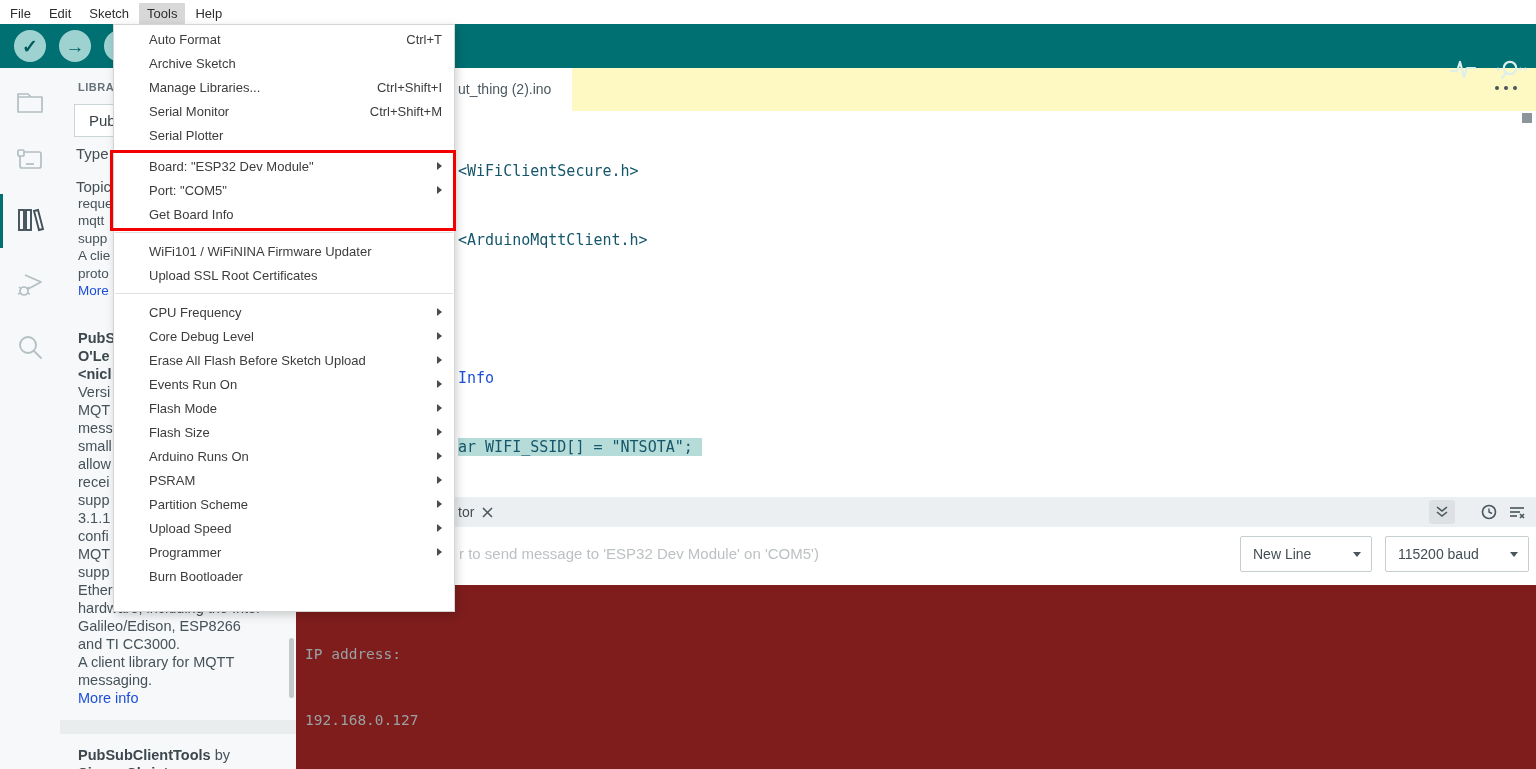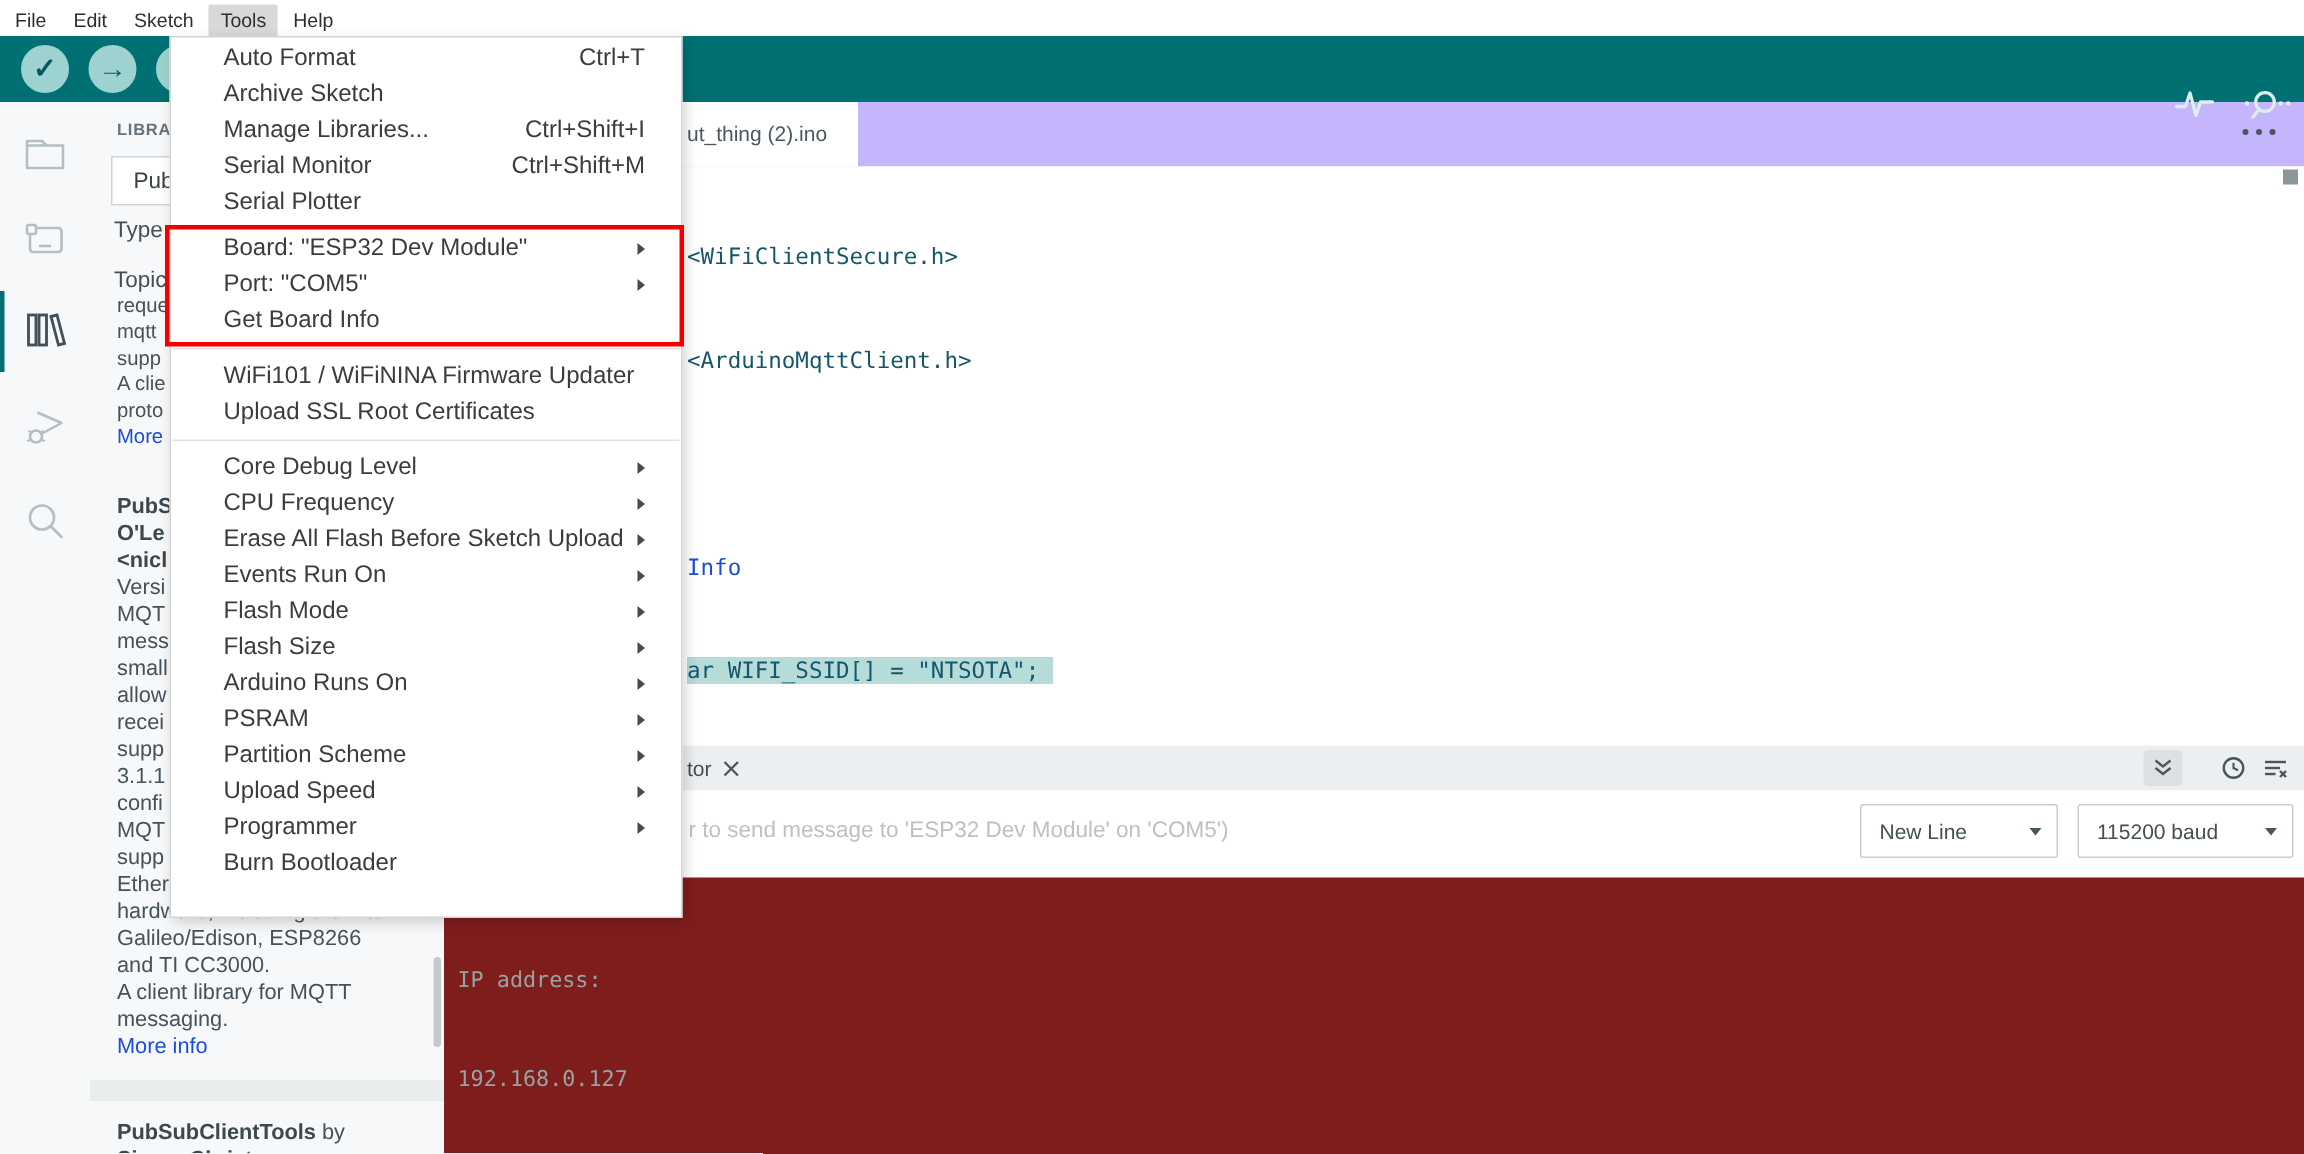--- a/index.html
+++ b/index.html
@@ -36,21 +36,21 @@
   .fragA{position:absolute;left:18px;top:127px;font-size:13.5px;line-height:17.4px;}
   .fragB{position:absolute;left:18px;top:261px;font-size:14.5px;line-height:18px;}
   .fragB .b{font-weight:bold;color:#3c474e;}
   .lib-link{color:#1d4ed8;}
   .gapband{position:absolute;left:0;top:652px;width:236px;height:14px;background:#e9edee;}
   .cardC{position:absolute;left:18px;top:678px;font-size:14.5px;line-height:18px;}
   .cardC .b{font-weight:bold;color:#3c474e;}
   .lib-scroll{position:absolute;left:229px;top:570px;width:5px;height:60px;background:#c4c9ca;border-radius:3px;}
 
   
-  .tabbar{position:absolute;left:296px;top:68px;width:1240px;height:43px;background:#c4b5fd;z-index:5;}
+  .tabbar{position:absolute;left:296px;top:68px;width:1240px;height:43px;background:#fef9c3;z-index:5;}
   .tab-active{position:absolute;left:0;top:0;width:276px;height:43px;background:#fff;}
   .tab-label{position:absolute;left:162px;top:13px;font-size:14px;color:#4b585e;white-space:nowrap;}
   .more-dots{position:absolute;left:1199px;top:18px;display:flex;gap:5px;}
   .more-dots i{width:4px;height:4px;border-radius:50%;background:#49565c;}
   .editor{position:absolute;left:296px;top:111px;width:1240px;height:386px;background:#fff;overflow:hidden;z-index:5;}
   .code{position:absolute;left:162px;top:3px;font-family:"DejaVu Sans Mono","Liberation Mono",monospace;
         font-size:15px;line-height:23px;color:#15566b;white-space:pre;}
   .cm-comment{color:#1d4ed8;}
   .sel{background:#b5dcd8;}
   .sel-tail{padding-right:9px;}
@@ -69,21 +69,21 @@
   .dd-caret{width:0;height:0;border-left:4.5px solid transparent;border-right:4.5px solid transparent;
             border-top:5px solid #49565c;margin-left:10px;}
   .sm-output{position:absolute;left:296px;top:585px;width:1240px;height:184px;background:#7f1d1d;overflow:hidden;z-index:5;}
   .sm-out-text{position:absolute;left:9px;top:16px;font-family:"DejaVu Sans Mono","Liberation Mono",monospace;
                font-size:14.5px;line-height:21.7px;color:#9aa1a3;white-space:pre;}
 
   
   .menu{position:absolute;left:113px;top:24px;width:342px;height:588px;background:#fff;
         border:1px solid #d4d4d4;box-sizing:border-box;box-shadow:2px 3px 9px rgba(0,0,0,.18);
         padding-top:2px;z-index:50;}
-  .menu-item{height:24px;display:flex;align-items:center;padding:0 24px 0 35px;font-size:16px;color:#3c3c3c;}
+  .menu-item{height:24px;display:flex;align-items:center;padding:0 12px 0 35px;font-size:13px;color:#3c3c3c;}
   .mi-shortcut{margin-left:auto;color:#3c3c3c;}
   .sub-arrow{margin-left:auto;width:0;height:0;border-left:5px solid #4a4a4a;
              border-top:4px solid transparent;border-bottom:4px solid transparent;}
   .menu-sep{height:1px;background:#e0e0e0;margin:6px 1px;}
   .menu-sep.tight{margin:3px 1px;}
   .red-box{position:absolute;left:110px;top:150px;width:346px;height:81px;border:3px solid #f20000;
            box-sizing:border-box;z-index:60;pointer-events:none;}
 
   svg{display:block;}
 </style>
@@ -335,28 +335,28 @@
     </div>
     <div class="menu-sep"></div>
     <div class="menu-item">
       <span>WiFi101 / WiFiNINA Firmware Updater</span>
     </div>
     <div class="menu-item">
       <span>Upload SSL Root Certificates</span>
     </div>
     <div class="menu-sep"></div>
     <div class="menu-item">
+      <span>CPU Frequency</span>
+        <span class="sub-arrow"></span>
+    </div>
+    <div class="menu-item">
       <span>Core Debug Level</span>
         <span class="sub-arrow"></span>
     </div>
     <div class="menu-item">
-      <span>CPU Frequency</span>
-        <span class="sub-arrow"></span>
-    </div>
-    <div class="menu-item">
       <span>Erase All Flash Before Sketch Upload</span>
         <span class="sub-arrow"></span>
     </div>
     <div class="menu-item">
       <span>Events Run On</span>
         <span class="sub-arrow"></span>
     </div>
     <div class="menu-item">
       <span>Flash Mode</span>
         <span class="sub-arrow"></span>

